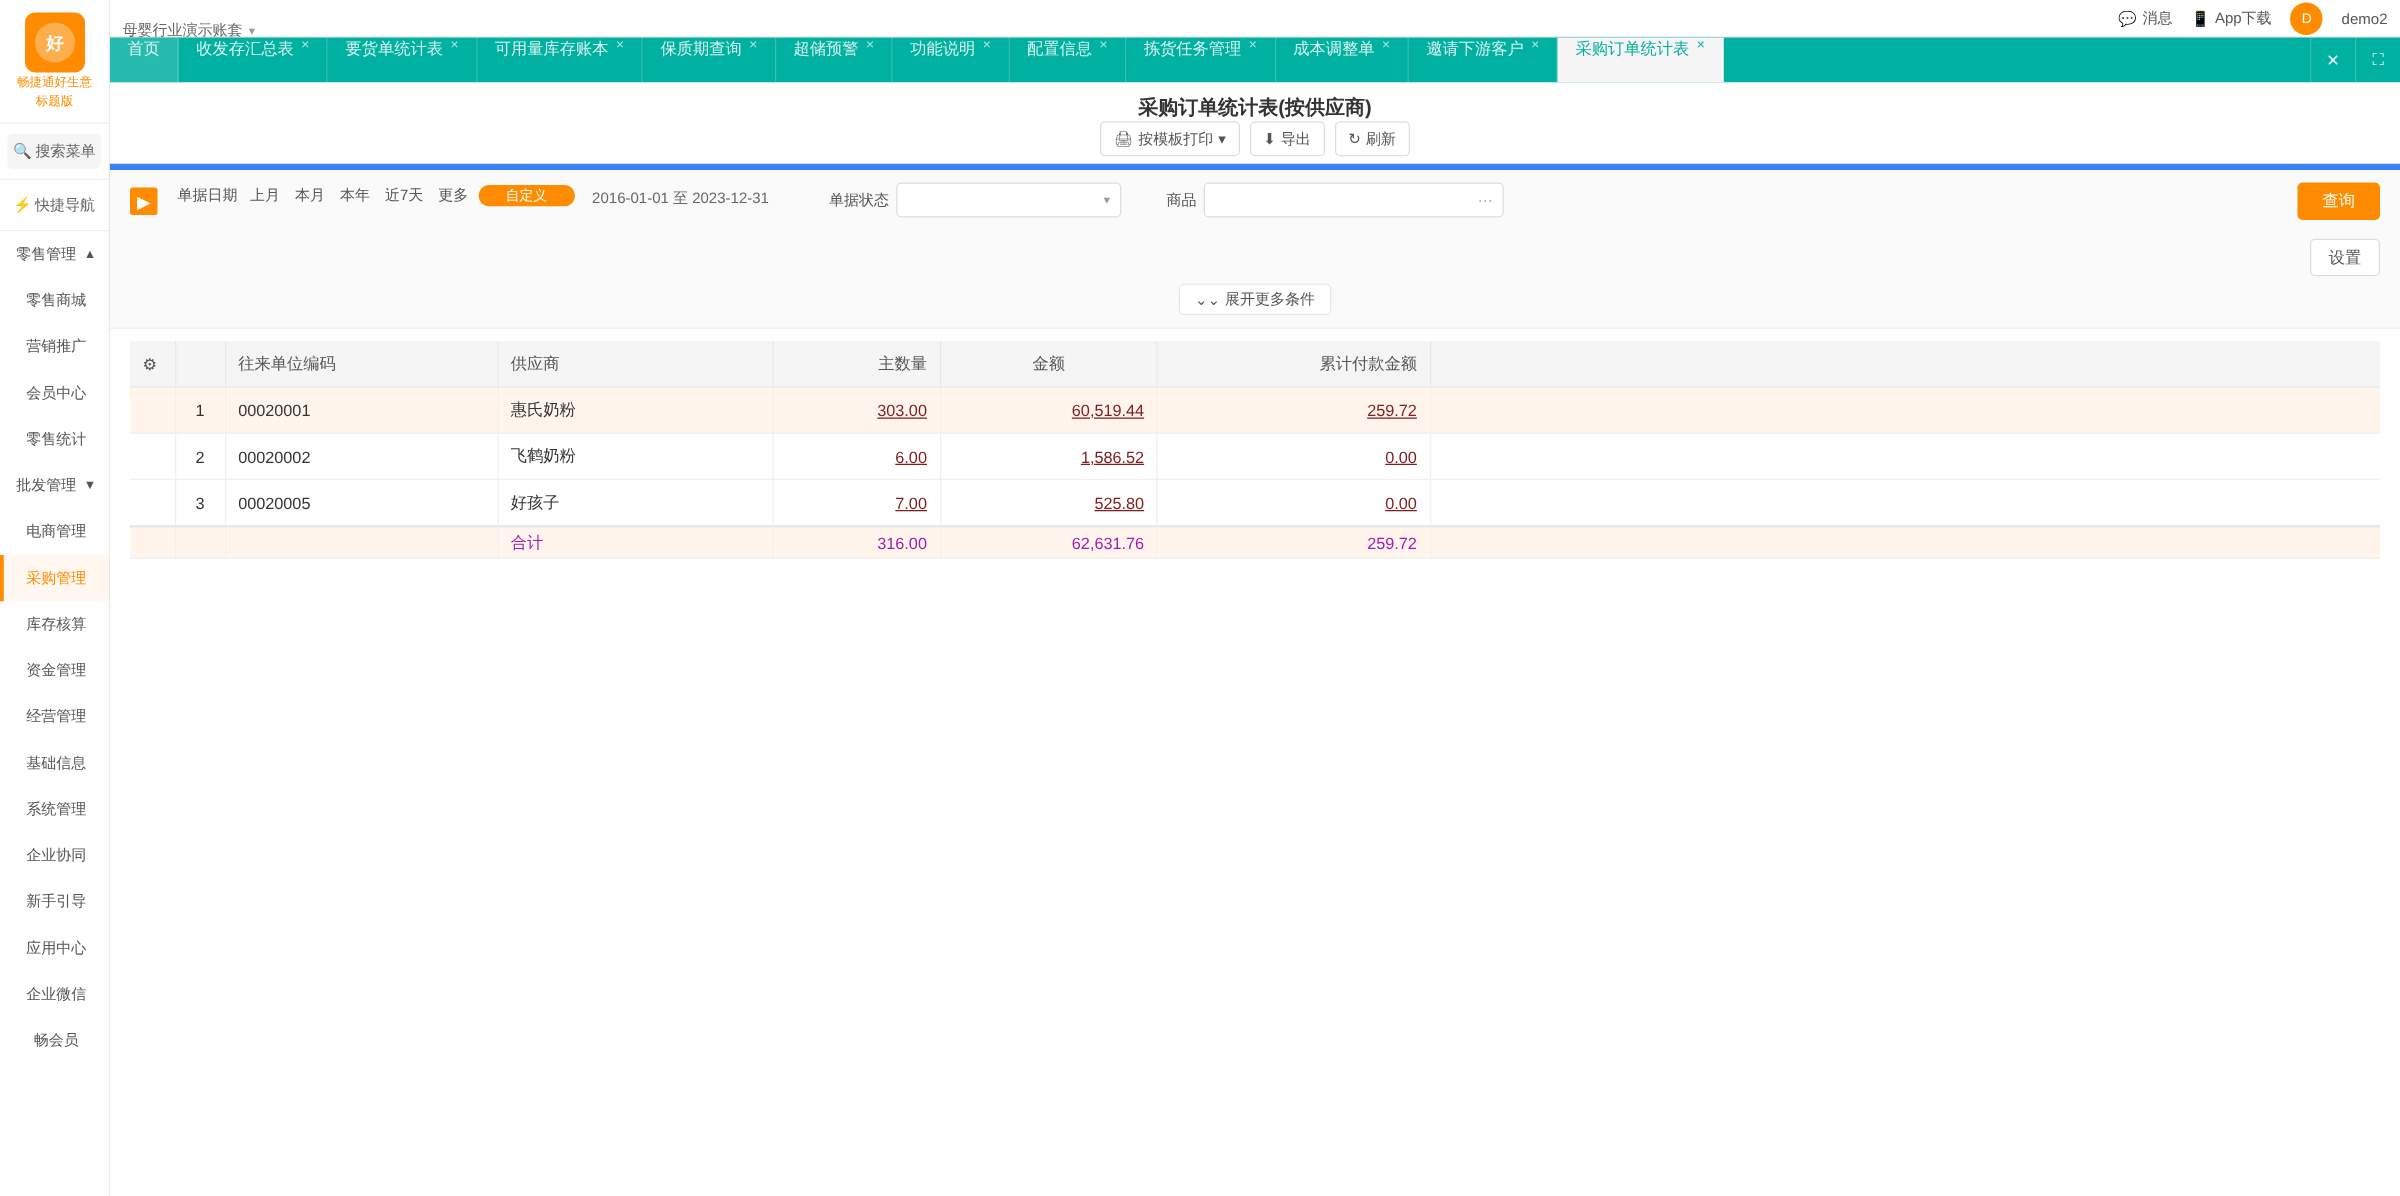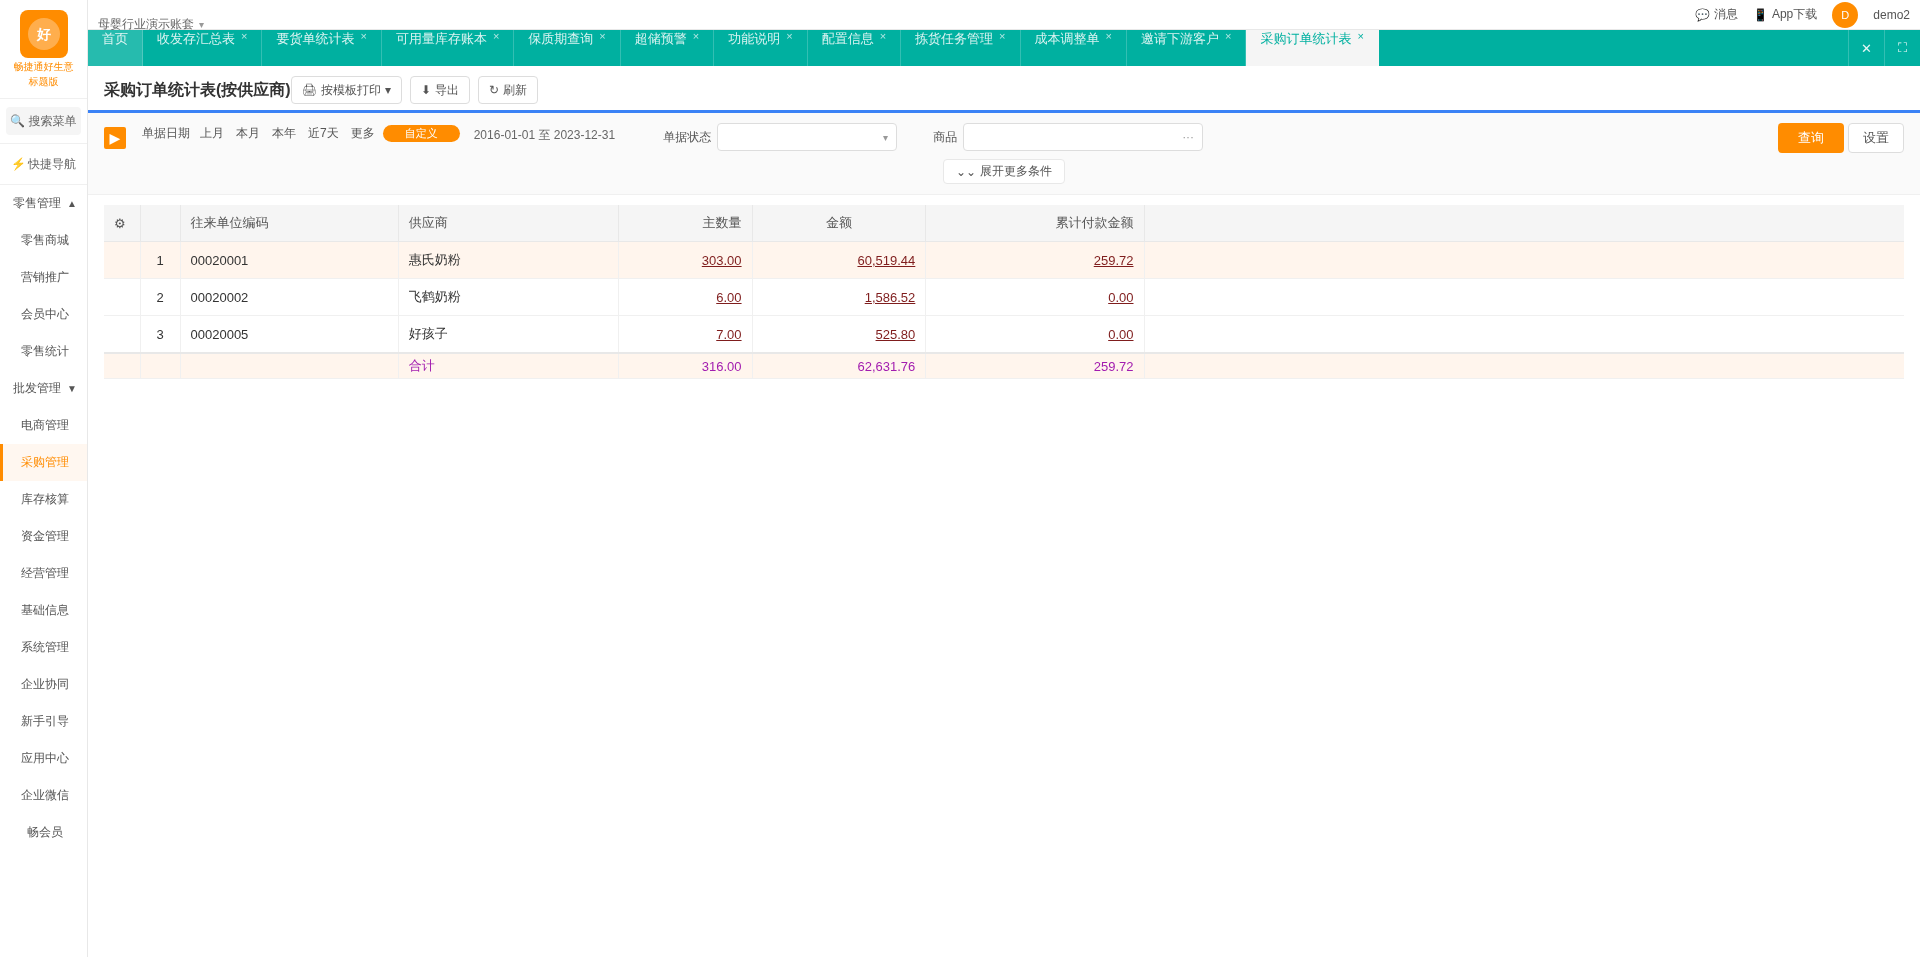--- a/index.html
+++ b/index.html
@@ -37,21 +37,21 @@
     .tab.home { background: rgba(255,255,255,0.15); }
     .tab-close { font-size: 11px; color: rgba(255,255,255,0.7); cursor: pointer; }
     .tab.active .tab-close { color: #00b0a0; }
     .tabbar-actions { margin-left: auto; display: flex; align-items: center; gap: 0; }
     .tabbar-action-btn { width: 36px; height: 36px; display: flex; align-items: center; justify-content: center; color: rgba(255,255,255,0.9); cursor: pointer; border-left: 1px solid rgba(255,255,255,0.2); }
 
     
     .page-content { flex: 1; background: #fff; overflow: auto; display: flex; flex-direction: column; }
 
     
-    .page-header { padding: 10px 16px 6px; display: flex; align-items: center; border-bottom: 3px solid #3b82f6; }
+    .page-header { padding: 10px 16px 6px; display: flex; align-items: center; justify-content: space-between; border-bottom: 5px solid #3b82f6; flex-direction: column; }
     .page-title { font-size: 16px; font-weight: 600; color: #333; }
     .page-header-actions { display: flex; align-items: center; gap: 8px; }
     .btn-print { height: 28px; padding: 0 10px; border: 1px solid #ddd; background: #fff; border-radius: 4px; cursor: pointer; font-size: 12px; color: #555; display: flex; align-items: center; gap: 4px; }
     .btn-export { height: 28px; padding: 0 10px; border: 1px solid #ddd; background: #fff; border-radius: 4px; cursor: pointer; font-size: 12px; color: #555; display: flex; align-items: center; gap: 4px; }
     .btn-refresh { height: 28px; padding: 0 10px; border: 1px solid #ddd; background: #fff; border-radius: 4px; cursor: pointer; font-size: 12px; color: #555; display: flex; align-items: center; gap: 4px; }
 
     
     .filter-section { padding: 10px 16px; background: #fafafa; border-bottom: 1px solid #f0f0f0; }
     .filter-item { display: flex; align-items: center; gap: 6px; }
     .filter-label { font-size: 12px; color: #555; white-space: nowrap; }
@@ -305,21 +305,21 @@
         </div>
 
         <div class="filter-item" style="margin-left:20px;">
           <span class="filter-label">商品</span>
           <div class="filter-input-wrap" style="min-width:240px;">
             <span></span>
             <span style="color:#999;">···</span>
           </div>
         </div>
 
-        <div style="margin-left:auto;display:flex;gap:4px;align-items:flex-end;">
+        <div style="margin-left:auto;display:flex;flex-direction:column;gap:15px;align-items:flex-end;">
           <button class="btn-query">查询</button>
           <button class="btn-settings">设置</button>
         </div>
       </div>
 
       <div class="expand-more">
         <button class="expand-btn">
           <span>⌄⌄</span>
           <span>展开更多条件</span>
         </button>

